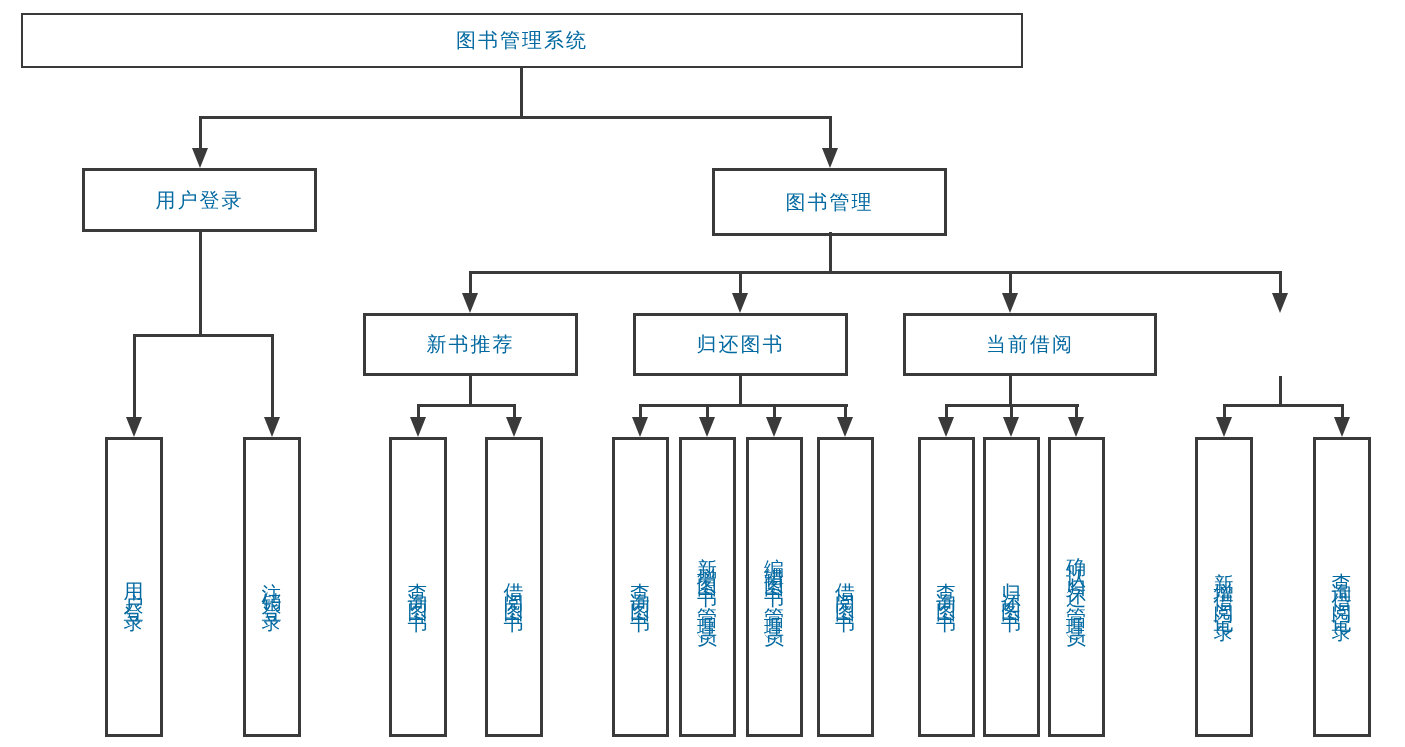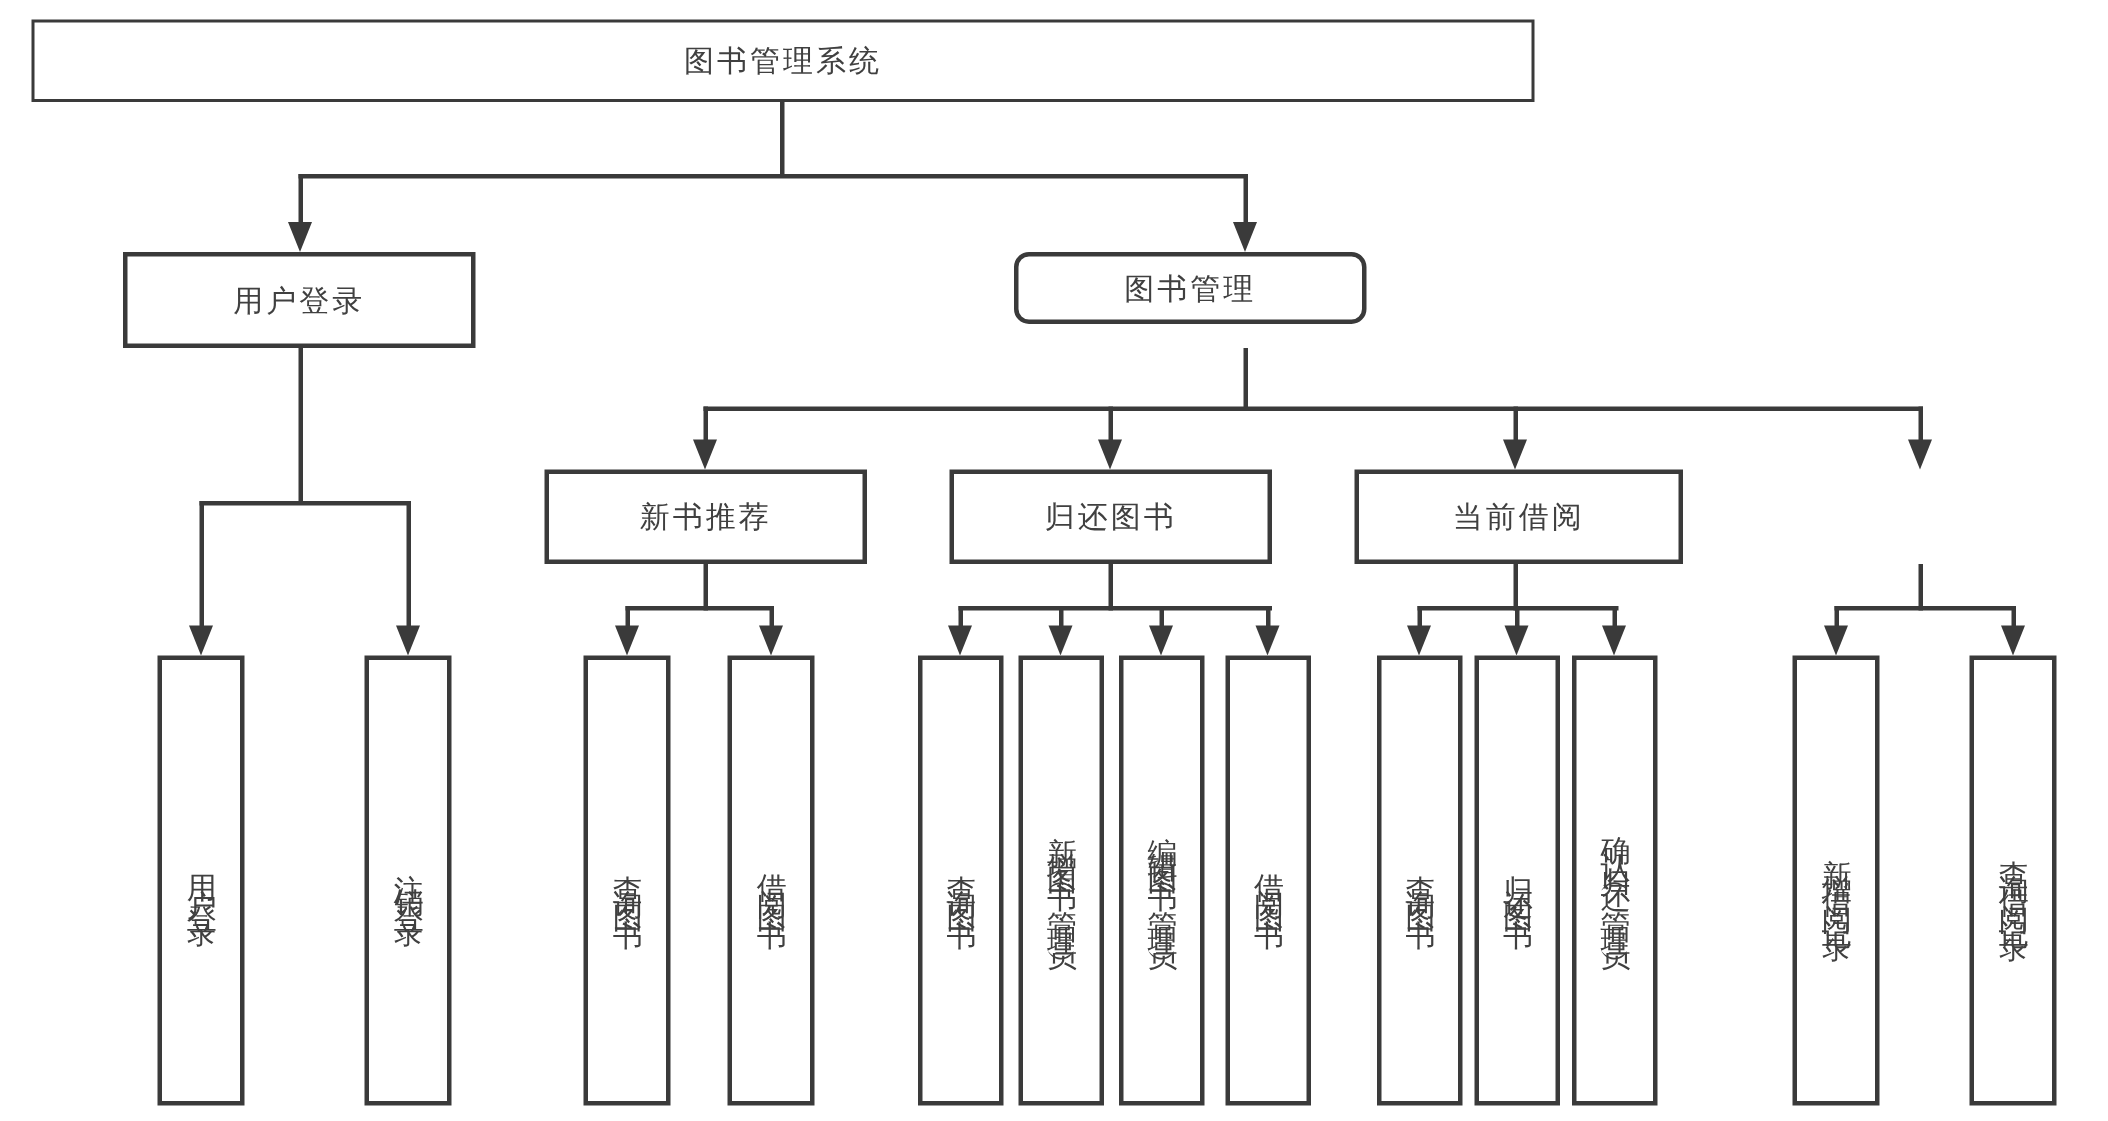--- a/index.html
+++ b/index.html
@@ -12,21 +12,21 @@
     overflow: hidden;
   }
   .node {
     position: absolute;
     box-sizing: border-box;
     background: #ffffff;
     border: 3px solid #3a3a3a;
     display: flex;
     align-items: center;
     justify-content: center;
-    color: #404040;
+    color: #0369a1;
     font-size: 20px;
     letter-spacing: 2px;
     white-space: nowrap;
   }
   .node.root { border-width: 2px; }
   .leaf {
     writing-mode: vertical-rl;
     letter-spacing: 10px;
     line-height: 1;
     white-space: normal;
@@ -58,21 +58,21 @@
   <div class="node root" style="left:21px; top:13px; width:1002px; height:55px;">图书管理系统</div>
 
   <div class="vline" style="left:520px; top:68px; height:50px;"></div>
   <div class="hline" style="left:199px; top:116px; width:633px;"></div>
   <div class="vline" style="left:199px; top:116px; height:36px;"></div>
   <div class="vline" style="left:829px; top:116px; height:36px;"></div>
   <div class="arrow" style="left:192px; top:148px;"></div>
   <div class="arrow" style="left:822px; top:148px;"></div>
 
   <div class="node" style="left:82px; top:168px; width:235px; height:64px;">用户登录</div>
-  <div class="node" style="left:676px; top:168px; width:235px; height:48px;border-radius:10px;">图书管理</div>
+  <div class="node" style="left:712px; top:168px; width:235px; height:68px;">图书管理</div>
 
   <div class="vline" style="left:199px; top:232px; height:104px;"></div>
   <div class="hline" style="left:133px; top:334px; width:141px;"></div>
   <div class="vline" style="left:133px; top:334px; height:86px;"></div>
   <div class="vline" style="left:271px; top:334px; height:86px;"></div>
   <div class="arrow" style="left:126px; top:417px;"></div>
   <div class="arrow" style="left:264px; top:417px;"></div>
 
   <div class="vline" style="left:829px; top:232px; height:42px;"></div>
   <div class="hline" style="left:469px; top:271px; width:813px;"></div>
@@ -80,21 +80,21 @@
   <div class="vline" style="left:739px; top:271px; height:26px;"></div>
   <div class="vline" style="left:1009px; top:271px; height:26px;"></div>
   <div class="vline" style="left:1279px; top:271px; height:26px;"></div>
   <div class="arrow" style="left:462px; top:293px;"></div>
   <div class="arrow" style="left:732px; top:293px;"></div>
   <div class="arrow" style="left:1002px; top:293px;"></div>
   <div class="arrow" style="left:1272px; top:293px;"></div>
 
   <div class="node" style="left:363px; top:313px; width:215px; height:63px;">新书推荐</div>
   <div class="node" style="left:633px; top:313px; width:215px; height:63px;">归还图书</div>
-  <div class="node" style="left:903px; top:313px; width:219px; height:63px;">当前借阅</div>
+  <div class="node" style="left:903px; top:313px; width:254px; height:63px;">当前借阅</div>
 
   <div class="vline" style="left:469px; top:376px; height:31px;"></div>
   <div class="hline" style="left:417px; top:404px; width:99px;"></div>
   <div class="vline" style="left:417px; top:404px; height:17px;"></div>
   <div class="vline" style="left:513px; top:404px; height:17px;"></div>
   <div class="arrow" style="left:410px; top:417px;"></div>
   <div class="arrow" style="left:506px; top:417px;"></div>
 
   <div class="vline" style="left:739px; top:376px; height:31px;"></div>
   <div class="hline" style="left:639px; top:404px; width:209px;"></div>

